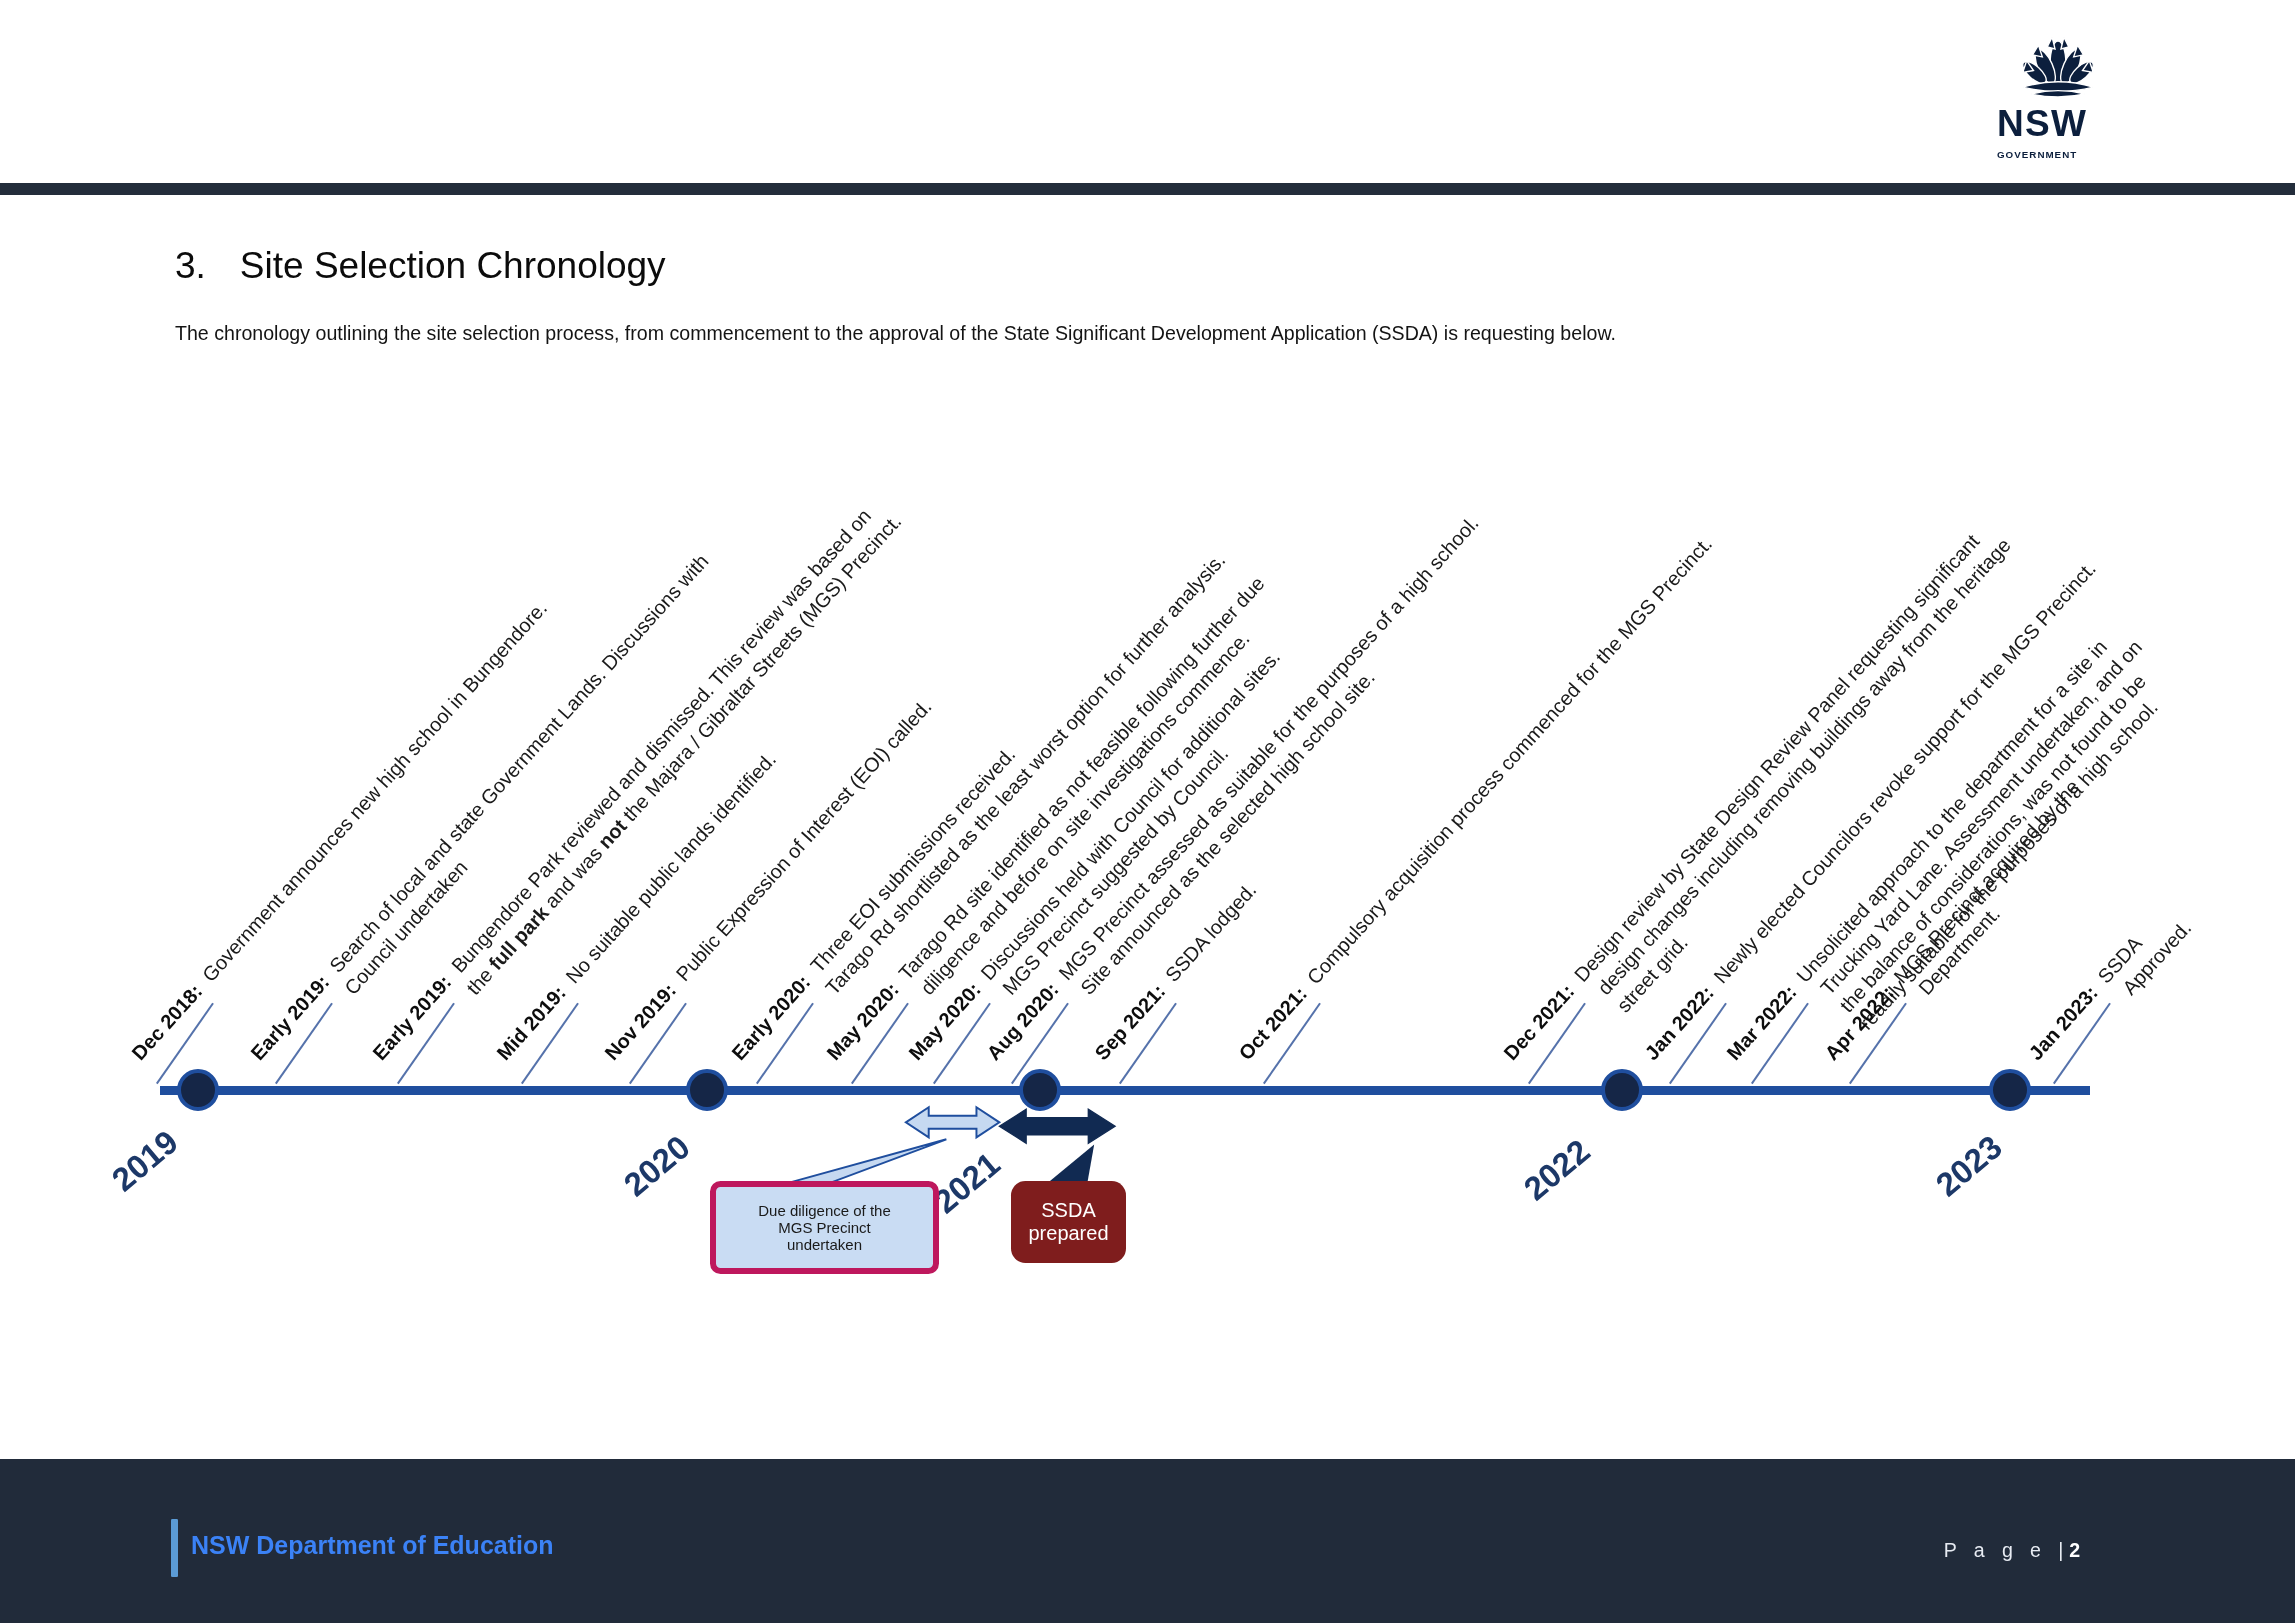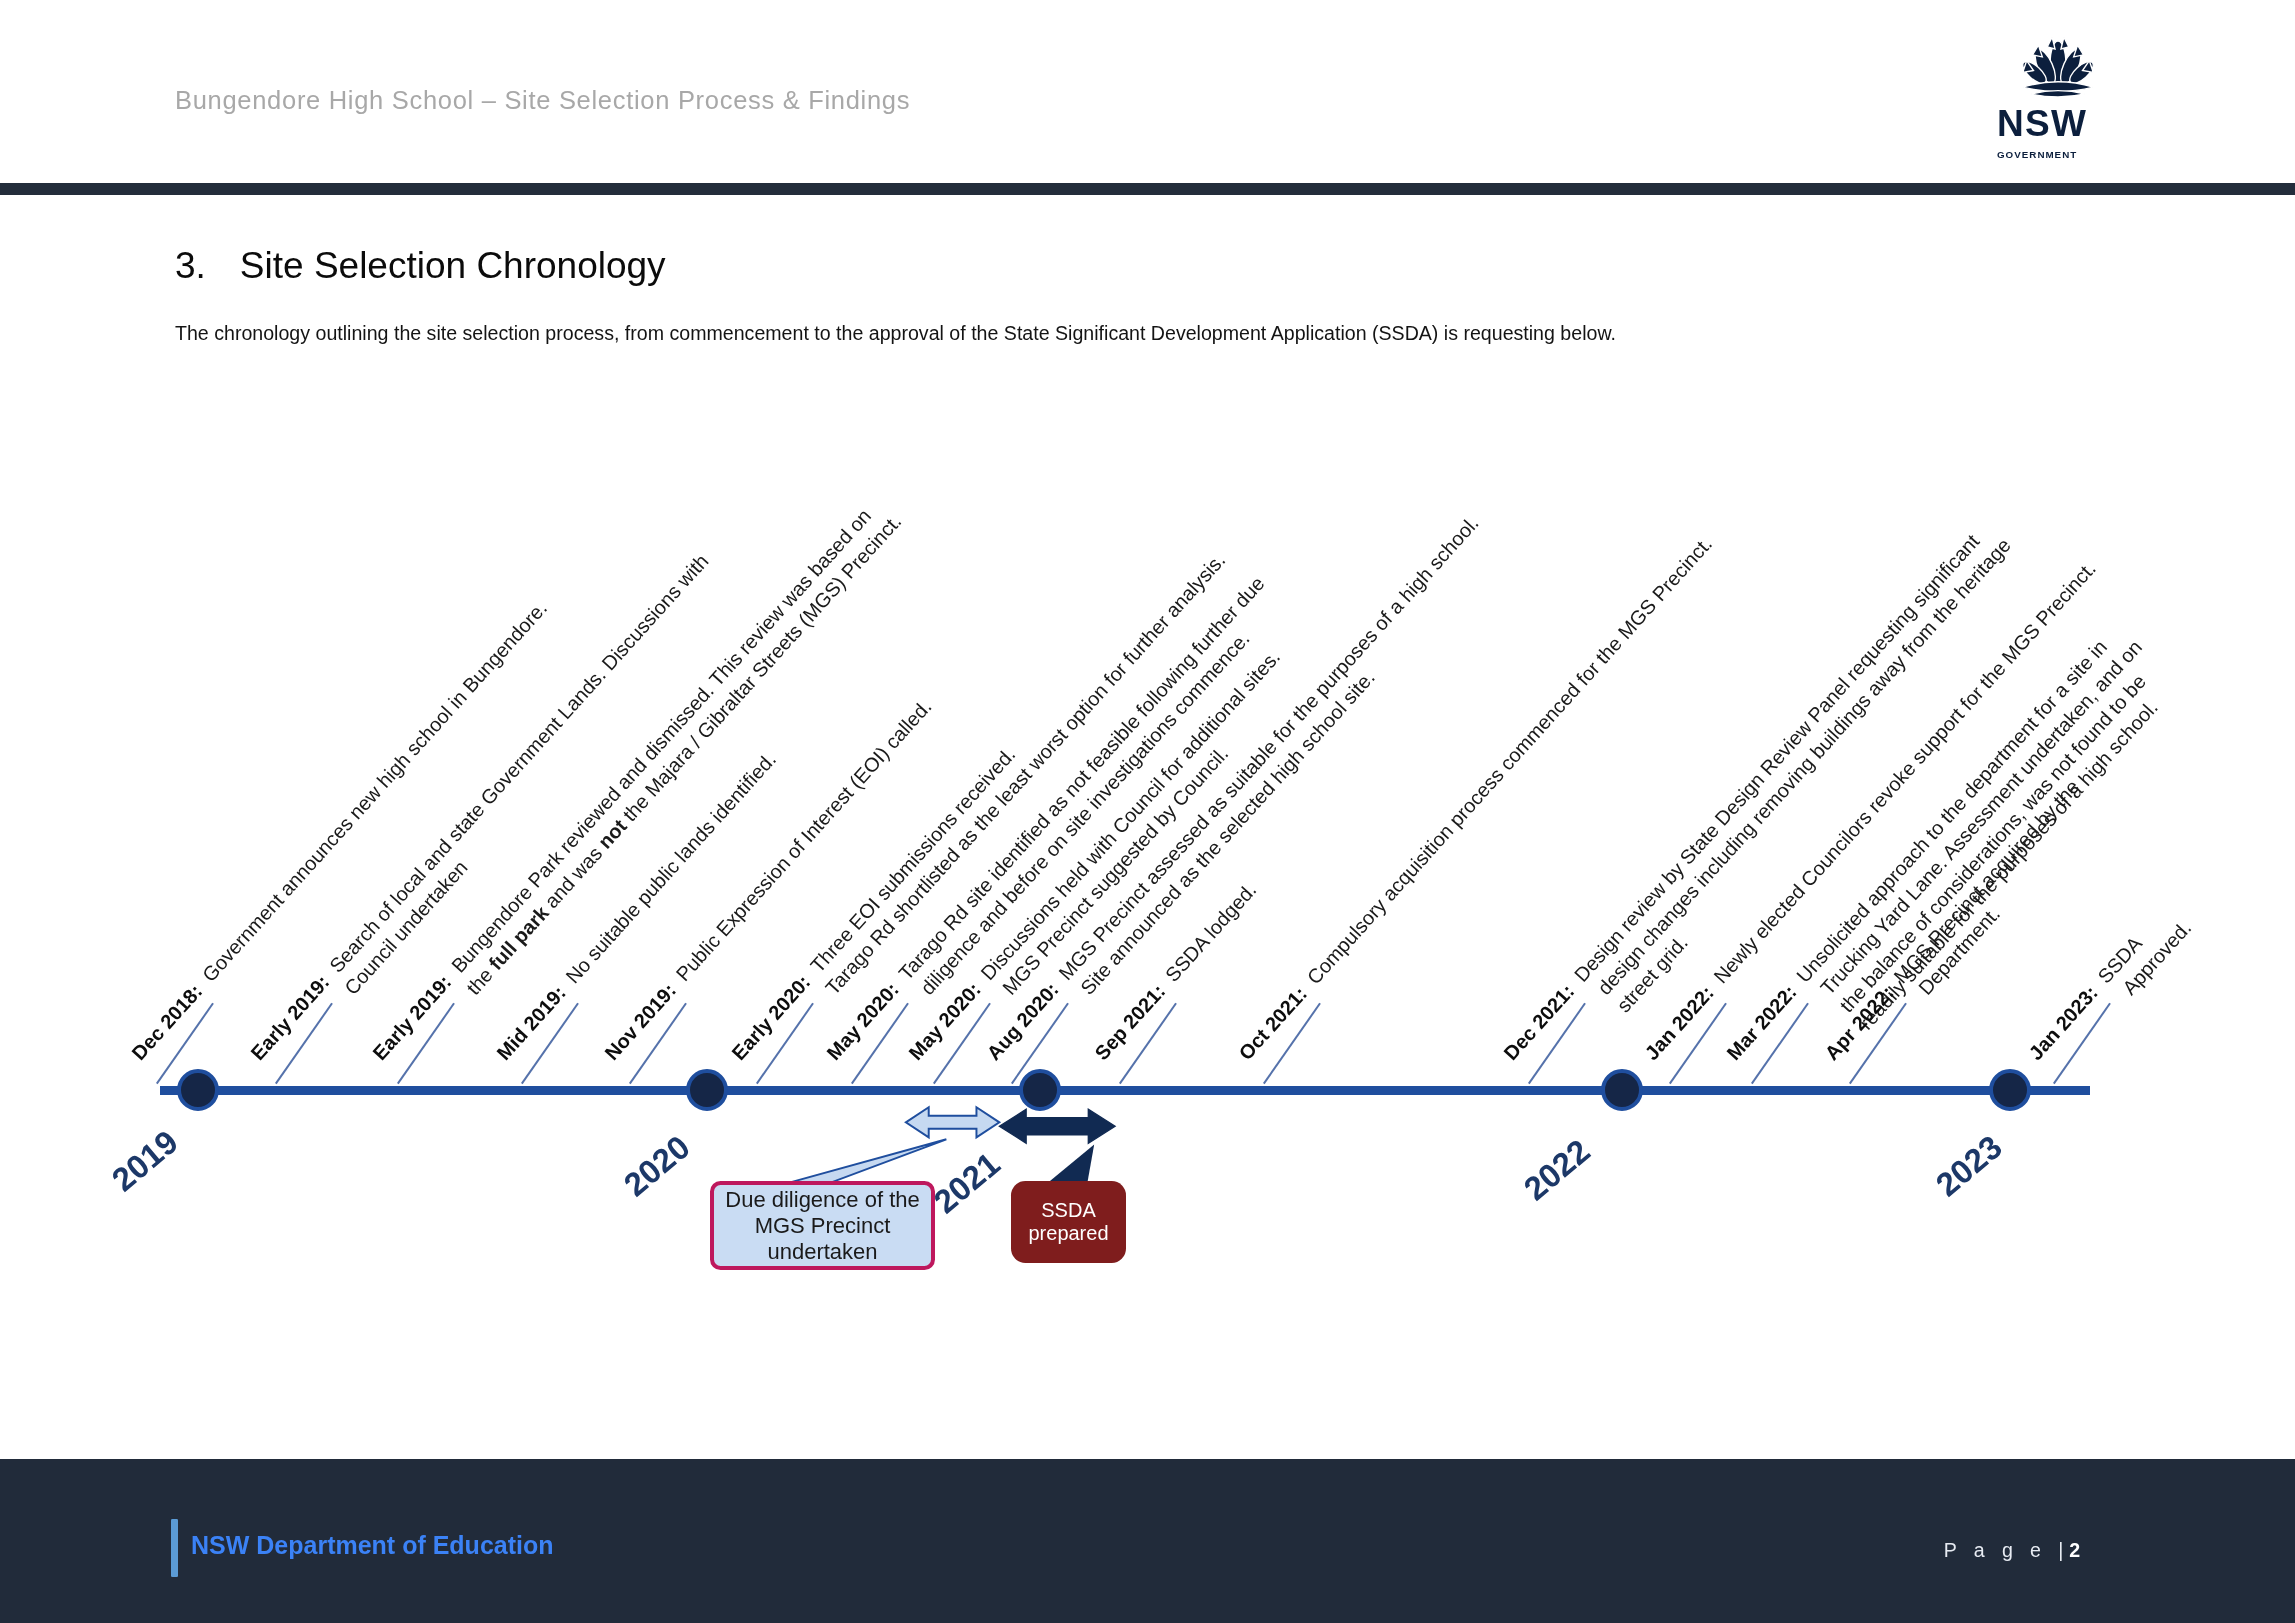--- a/index.html
+++ b/index.html
@@ -38,39 +38,38 @@
            font-size:33px;font-weight:700;color:#1c3868;}
   .tl-svg{position:absolute;inset:0;pointer-events:none;}
   .arrow-light{fill:#c6d9f1;stroke:#1f4e9e;stroke-width:3;}
   .arrow-dark{fill:#112a52;stroke:#112a52;stroke-width:2;}
   .beak-light{fill:#c6d9f1;stroke:#1f4e9e;stroke-width:3;}
   .beak-dark{fill:#112a52;}
 
   .callout{position:absolute;display:flex;align-items:center;justify-content:center;
            text-align:center;white-space:pre-line;}
   .callout.light{left:710px;top:1181px;width:217px;height:81px;background:#c9dcf3;
-                 border:4px solid #be185d;border-radius:10.5px;font-size:22px;color:#1a1a1a;}
+                 border:6px solid #be185d;border-radius:10.5px;font-size:15px;color:#1a1a1a;}
   .callout.dark{left:1011px;top:1181px;width:115px;height:82px;background:#7f1d1d;
                 border-radius:14.4px;font-size:20px;color:#ffffff;}
 
   
   .footer{position:absolute;left:0;top:1459px;width:100%;height:164px;background:#212b3a;}
   .footer-accent{position:absolute;left:171px;top:60px;width:7.2px;height:58px;
                  background:#5b9bd5;border-radius:1.3px;}
   .footer-org{position:absolute;left:191px;top:72px;font-size:25px;font-weight:700;color:#3b82f6;}
   .footer-page{position:absolute;right:209px;top:80px;font-size:19.6px;color:#e7ebf2;
                letter-spacing:5.9px;text-align:center;}
   .footer-page b{color:#ffffff;}
 </style>
 </head>
 <body>
 
 <div class="page">
 
-  <div class="doc-title">Bungendore High School – Site Selection Process &amp; Findings</div>
 
   <div class="logo">
     <span>
       <svg width="98" height="77" viewBox="0 0 100 78">
         <g fill="#0c1f3d" stroke="#ffffff" stroke-width="1.4">
           <ellipse cx="50" cy="30" rx="8" ry="22"></ellipse>
           <ellipse cx="37" cy="34" rx="7.5" ry="19" transform="rotate(-24 37 34)"></ellipse>
           <ellipse cx="63" cy="34" rx="7.5" ry="19" transform="rotate(24 63 34)"></ellipse>
           <ellipse cx="26" cy="40" rx="6.5" ry="15" transform="rotate(-48 26 40)"></ellipse>
           <ellipse cx="74" cy="40" rx="6.5" ry="15" transform="rotate(48 74 40)"></ellipse>

